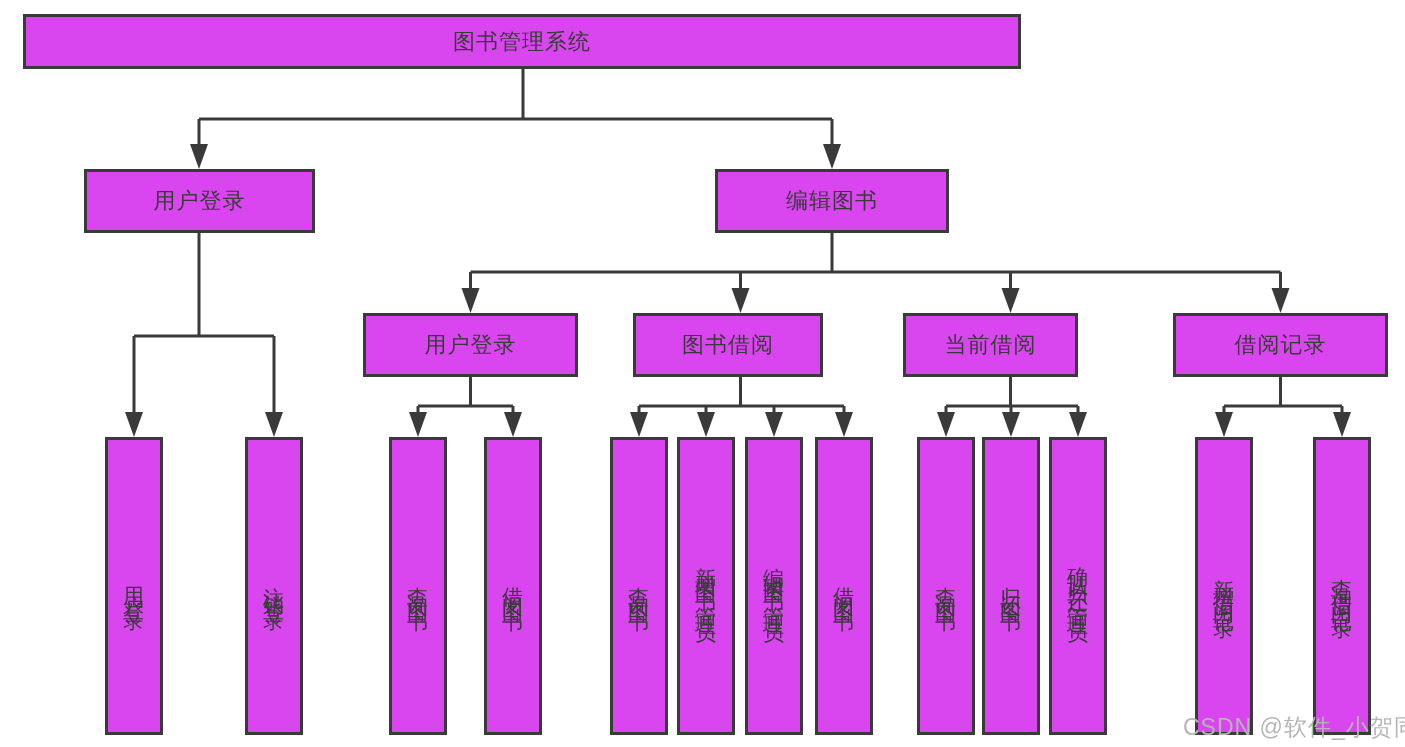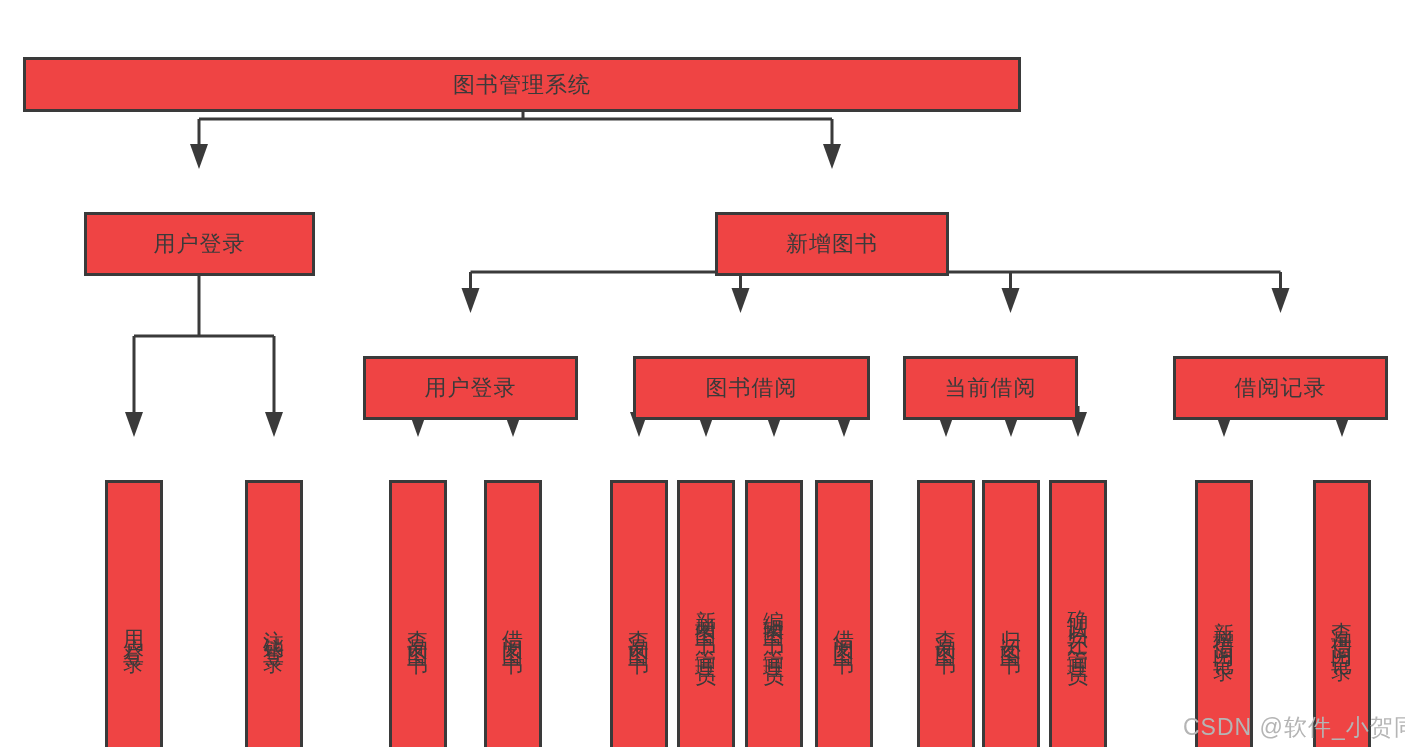--- a/index.html
+++ b/index.html
@@ -20,26 +20,25 @@
     position:absolute;left:0;top:0;width:1405px;height:747px;
   }
   .connector-layer path{
     fill:none;stroke:var(--line);stroke-width:3;
   }
   .connector-layer polygon{
     fill:var(--line);stroke:none;
   }
   .node{
     position:absolute;
-    background:#ef4444;
+    background:#d946ef;
     border:3px solid var(--line);
     color:var(--text);
     display:flex;align-items:center;justify-content:center;
     text-align:center;
-    margin-top:43px;
   }
   .node.root-node{font-size:22px;letter-spacing:1px;}
   .node.branch-node{font-size:22px;letter-spacing:1px;}
   .node.leaf-node{
     writing-mode:vertical-rl;
     text-orientation:mixed;
     font-size:21px;
     letter-spacing:8px;
     line-height:1;
     padding:8px 0;
@@ -105,24 +104,24 @@
     <g>
       <path d="M1280.5 377 V406 M1224 406 H1342 M1224 406 V415 M1342 406 V415"></path>
       <polygon points="1215,412 1233,412 1224,437"></polygon>
       <polygon points="1333,412 1351,412 1342,437"></polygon>
     </g>
   </svg>
 
   <div class="node root-node" style="left:23px;top:14px;width:998px;height:55px">图书管理系统</div>
 
   <div class="node branch-node" style="left:84px;top:169px;width:231px;height:64px">用户登录</div>
-  <div class="node branch-node" style="left:715px;top:169px;width:234px;height:64px">新增图书</div>
+  <div class="node branch-node" style="left:715px;top:169px;width:234px;height:64px">编辑图书</div>
 
   <div class="node branch-node" style="left:363px;top:313px;width:215px;height:64px">用户登录</div>
-  <div class="node branch-node" style="left:633px;top:313px;width:237px;height:64px">图书借阅</div>
+  <div class="node branch-node" style="left:633px;top:313px;width:190px;height:64px">图书借阅</div>
   <div class="node branch-node" style="left:903px;top:313px;width:175px;height:64px">当前借阅</div>
   <div class="node branch-node" style="left:1173px;top:313px;width:215px;height:64px">借阅记录</div>
 
   <div class="node leaf-node" style="left:105px;top:437px;width:58px;height:298px">用户登录</div>
   <div class="node leaf-node" style="left:245px;top:437px;width:58px;height:298px">注销登录</div>
 
   <div class="node leaf-node" style="left:389px;top:437px;width:58px;height:298px">查询图书</div>
   <div class="node leaf-node" style="left:484px;top:437px;width:58px;height:298px">借阅图书</div>
 
   <div class="node leaf-node" style="left:610px;top:437px;width:58px;height:298px">查询图书</div>

